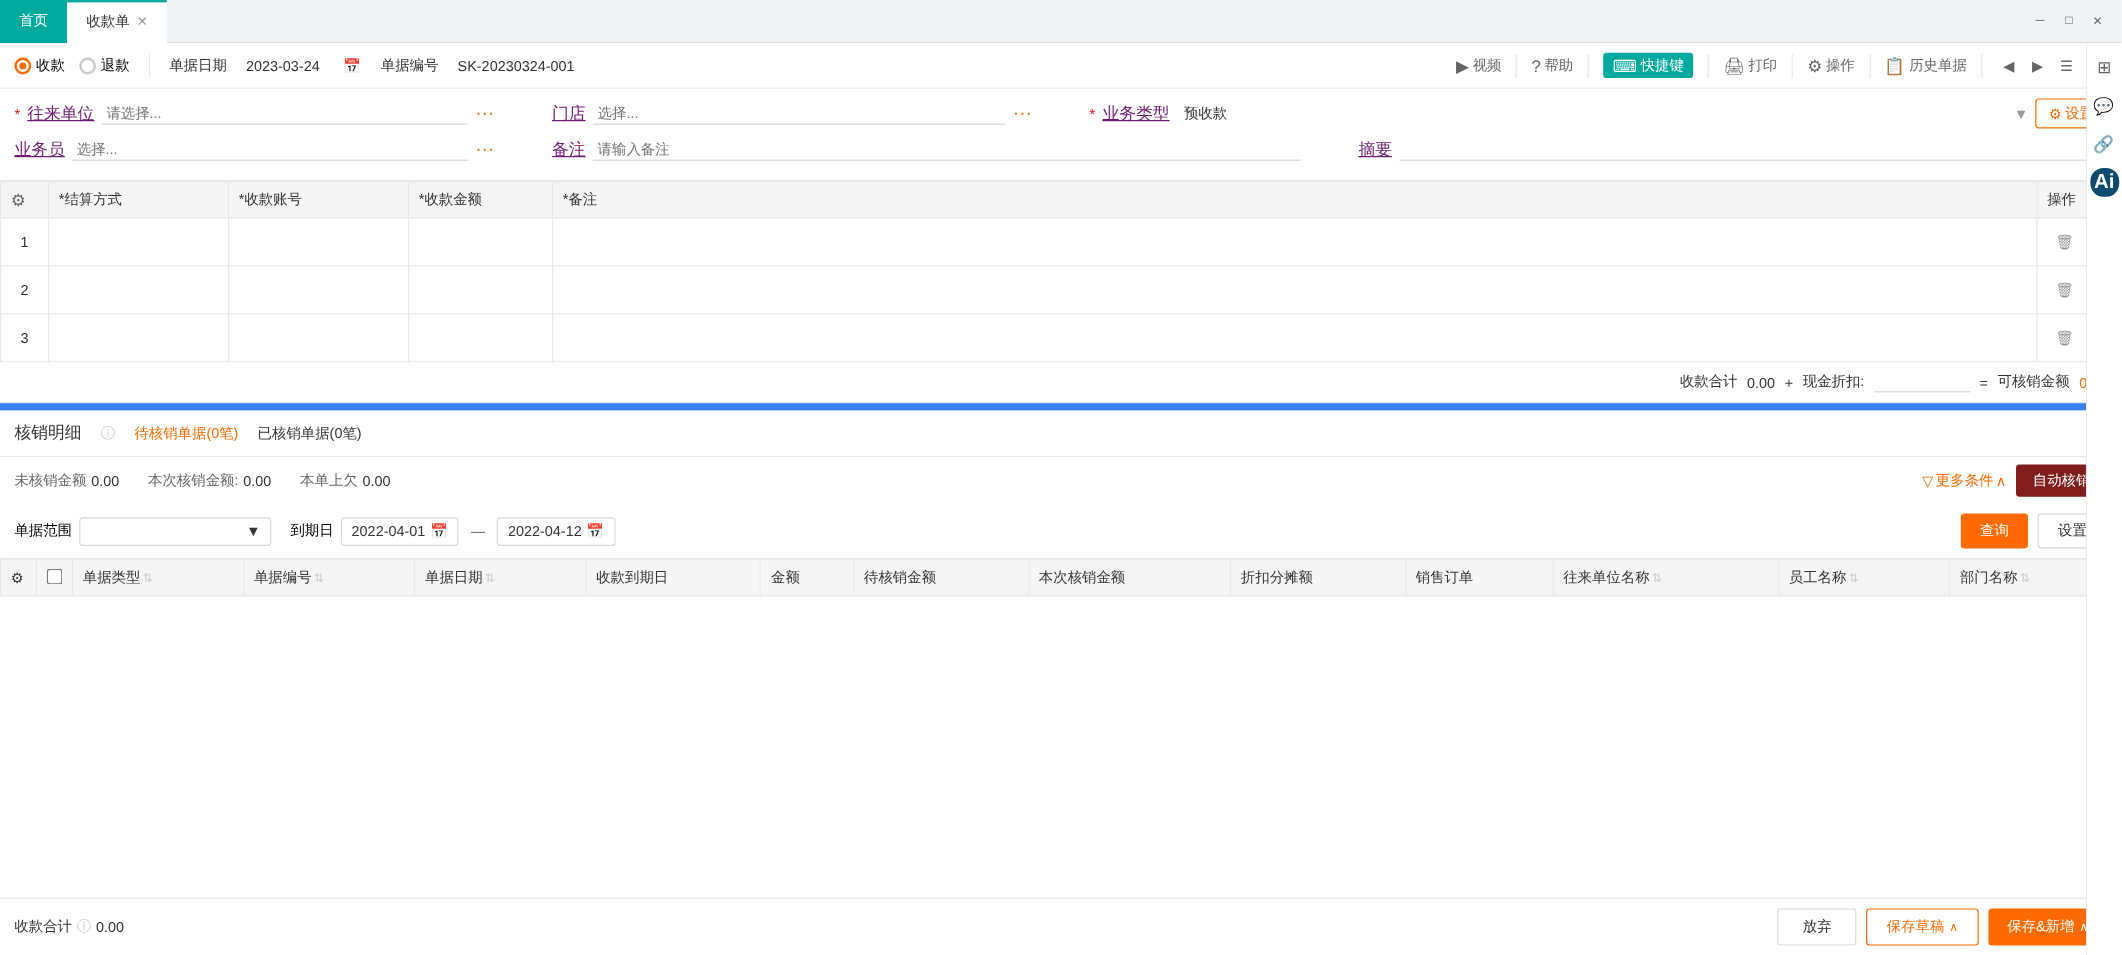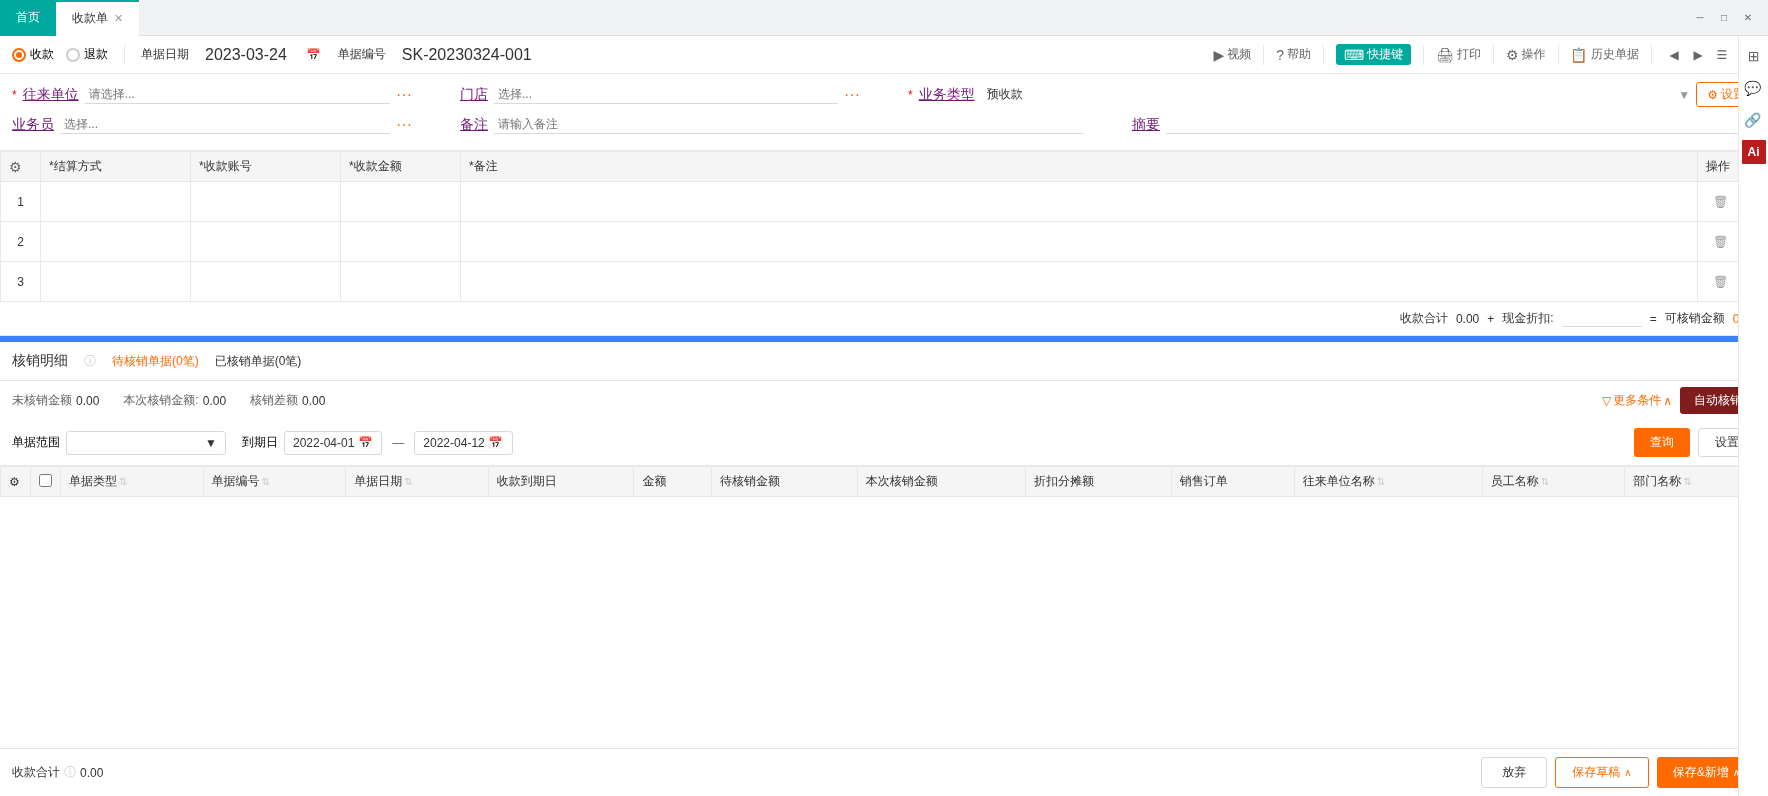--- a/index.html
+++ b/index.html
@@ -37,21 +37,21 @@
     .radio-item { display: flex; align-items: center; gap: 4px; cursor: pointer; }
     .radio-circle {
       width: 14px; height: 14px; border-radius: 50%; border: 2px solid #ccc;
       display: flex; align-items: center; justify-content: center;
     }
     .radio-circle.checked { border-color: #ff6a00; }
     .radio-circle.checked::after {
       content: ''; width: 6px; height: 6px; border-radius: 50%; background: #ff6a00;
     }
     .field-label { color: #333; font-size: 12px; }
-    .field-value { color: #333; font-size: 16px; font-weight: 500; }
+    .field-value { color: #333; font-size: 12px; font-weight: 500; }
     .calendar-icon { color: #00a99d; cursor: pointer; margin-left: 4px; }
     .divider { width: 1px; height: 20px; background: #e8e8e8; }
 
     .toolbar-right { margin-left: auto; display: flex; align-items: center; gap: 12px; }
     .toolbar-action { display: flex; align-items: center; gap: 3px; color: #666; cursor: pointer; font-size: 12px; }
     .action-icon { font-size: 14px; }
     .action-active { background: #00a99d; color: #fff; padding: 2px 8px; border-radius: 3px; }
     .view-icons { display: flex; gap: 4px; }
     .view-icon { width: 20px; height: 20px; display: flex; align-items: center; justify-content: center; cursor: pointer; color: #666; }
     .view-icon.active { color: #ff6a00; }
@@ -432,21 +432,21 @@
     <div class="writeoff-stats">
       <div class="stat-item">
         <span class="stat-label">未核销金额</span>
         <span class="stat-value">0.00</span>
       </div>
       <div class="stat-item">
         <span class="stat-label">本次核销金额:</span>
         <span class="stat-value">0.00</span>
       </div>
       <div class="stat-item">
-        <span class="stat-label">核销差额</span>
+        <span class="stat-label">本单上欠</span>
         <span class="stat-value">0.00</span>
       </div>
       <div class="stat-right">
         <div class="more-conditions">
           <span>▽</span>
           <span>更多条件</span>
           <span>∧</span>
         </div>
         <button class="auto-btn">自动核销</button>
       </div>
@@ -567,14 +567,14 @@
       </div>
     </div>
 
   </div>
 </div>
 
 <div class="right-sidebar">
   <div class="side-btn">⊞</div>
   <div class="side-btn">💬</div>
   <div class="side-btn">🔗</div>
-  <div class="side-btn active" style="font-size:12px; font-weight:bold; background:#b91c1c; color:#fff; border-radius:1px; padding:2px 3px;">Ai</div>
+  <div class="side-btn active" style="font-size:17px; font-weight:bold; background:#0c4a6e; color:#fff; border-radius:11px; padding:2px 3px;">Ai</div>
 </div>
 
 </body></html>

